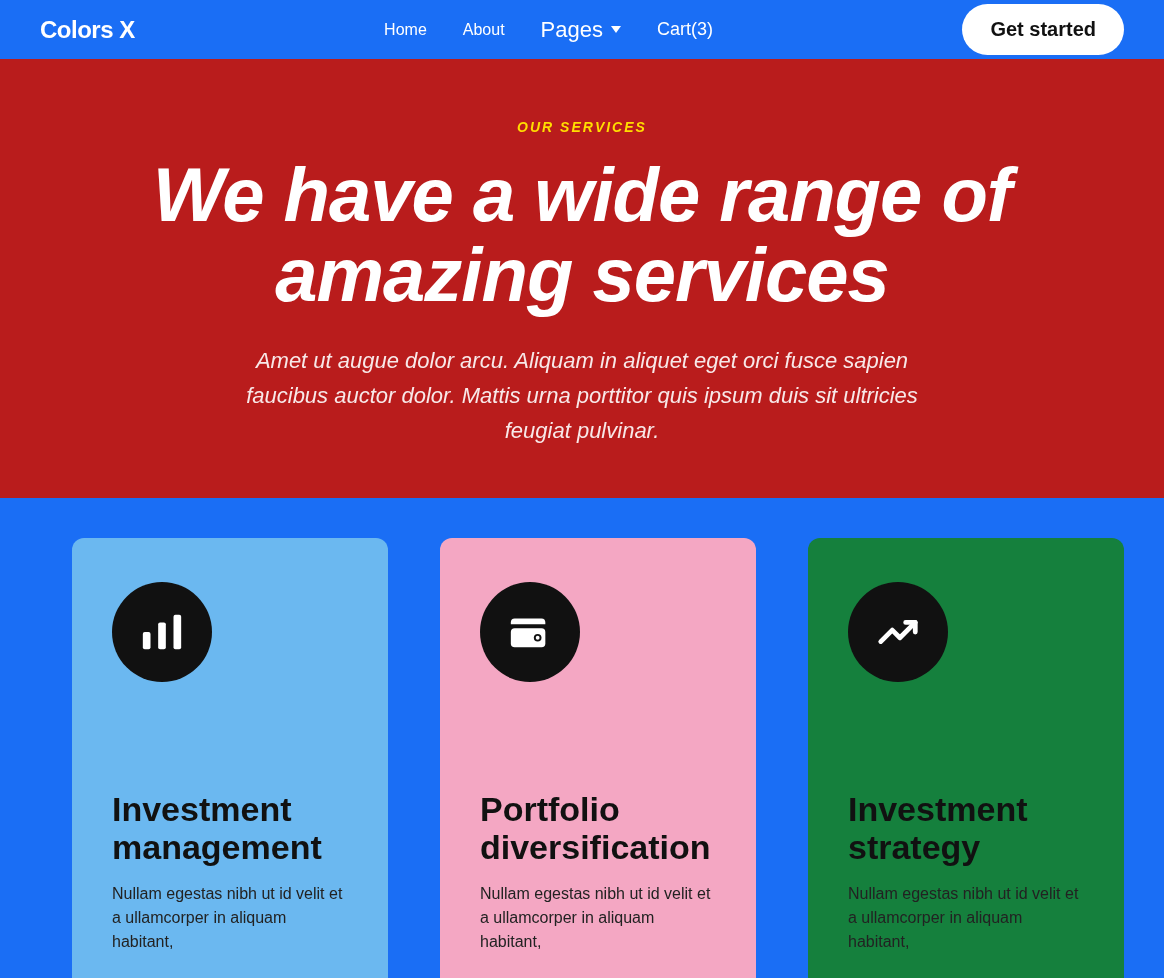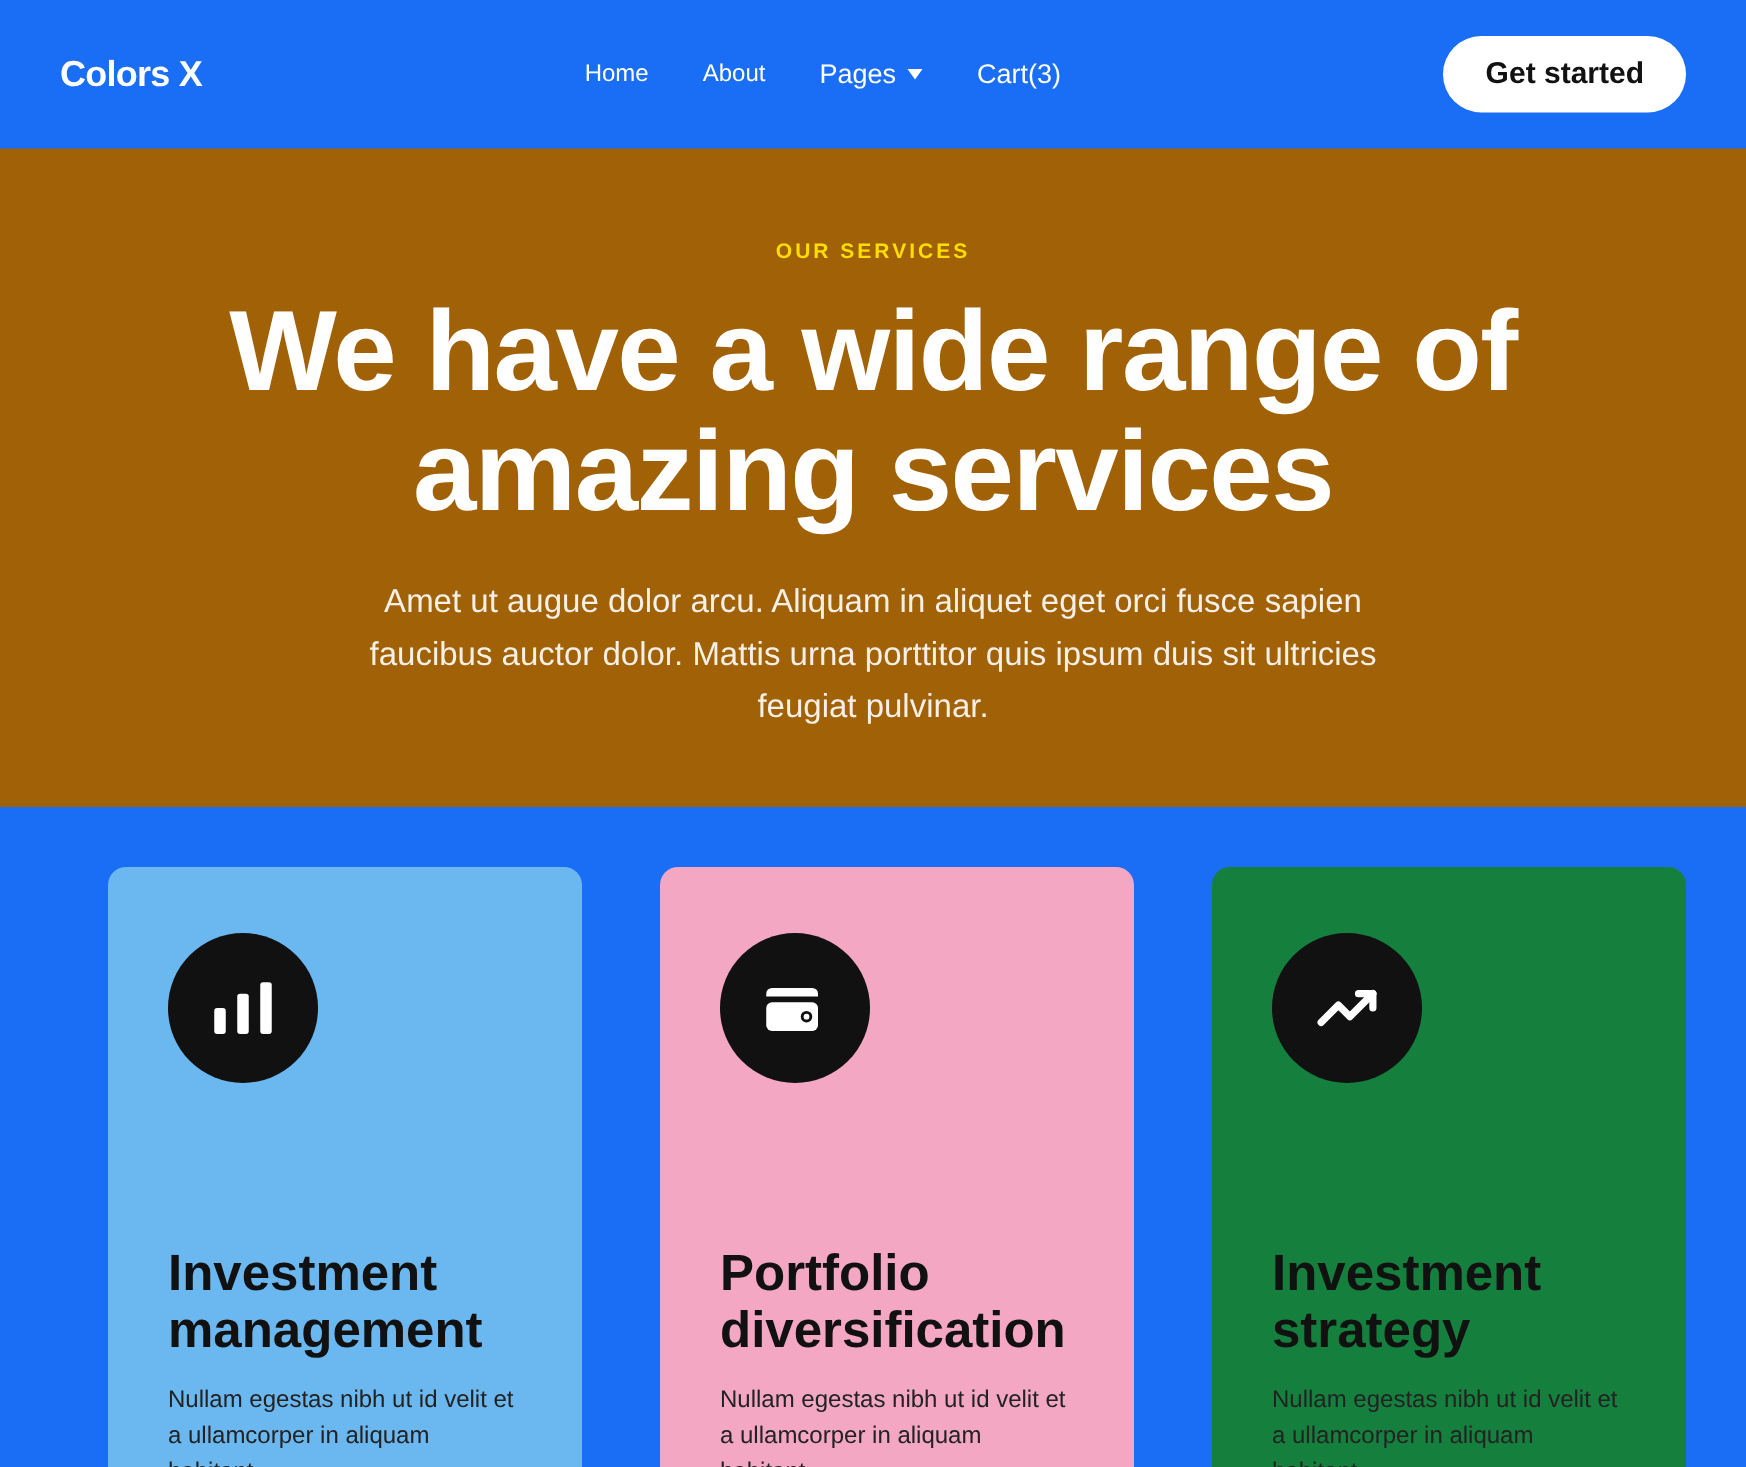--- a/index.html
+++ b/index.html
@@ -13,21 +13,21 @@
       background-color: #1a6ef5;
       min-height: 978px;
       overflow-x: hidden;
     }
 
     
     .navbar {
       display: flex;
       align-items: center;
       justify-content: space-between;
-      padding: 24px 40px;
+      padding: 4px 40px;
       background-color: #1a6ef5;
     }
 
     .nav-logo {
       color: white;
       font-size: 24px;
       font-weight: 900;
       letter-spacing: -0.5px;
       white-space: nowrap;
     }
@@ -44,21 +44,21 @@
       font-weight: 500;
       text-decoration: none;
       cursor: pointer;
     }
 
     .nav-pages {
       display: flex;
       align-items: center;
       gap: 4px;
       color: white;
-      font-size: 18px;
+      font-size: 22px;
       font-weight: 500;
       cursor: pointer;
     }
 
     .chevron-icon {
       display: inline-block;
       width: 0;
       height: 0;
       border-left: 5px solid transparent;
       border-right: 5px solid transparent;
@@ -82,21 +82,22 @@
       font-size: 20px;
       font-weight: 700;
       cursor: pointer;
       white-space: nowrap;
     }
 
     
     .hero {
       text-align: center;
       padding: 60px 40px 50px;
-      background-color: #a16207;
+      background-color: #b91c1c;
+      font-style: italic;
     }
 
     .hero-subtitle {
       color: #ffdd00;
       font-size: 14px;
       font-weight: 700;
       letter-spacing: 2px;
       text-transform: uppercase;
       margin-bottom: 20px;
     }

